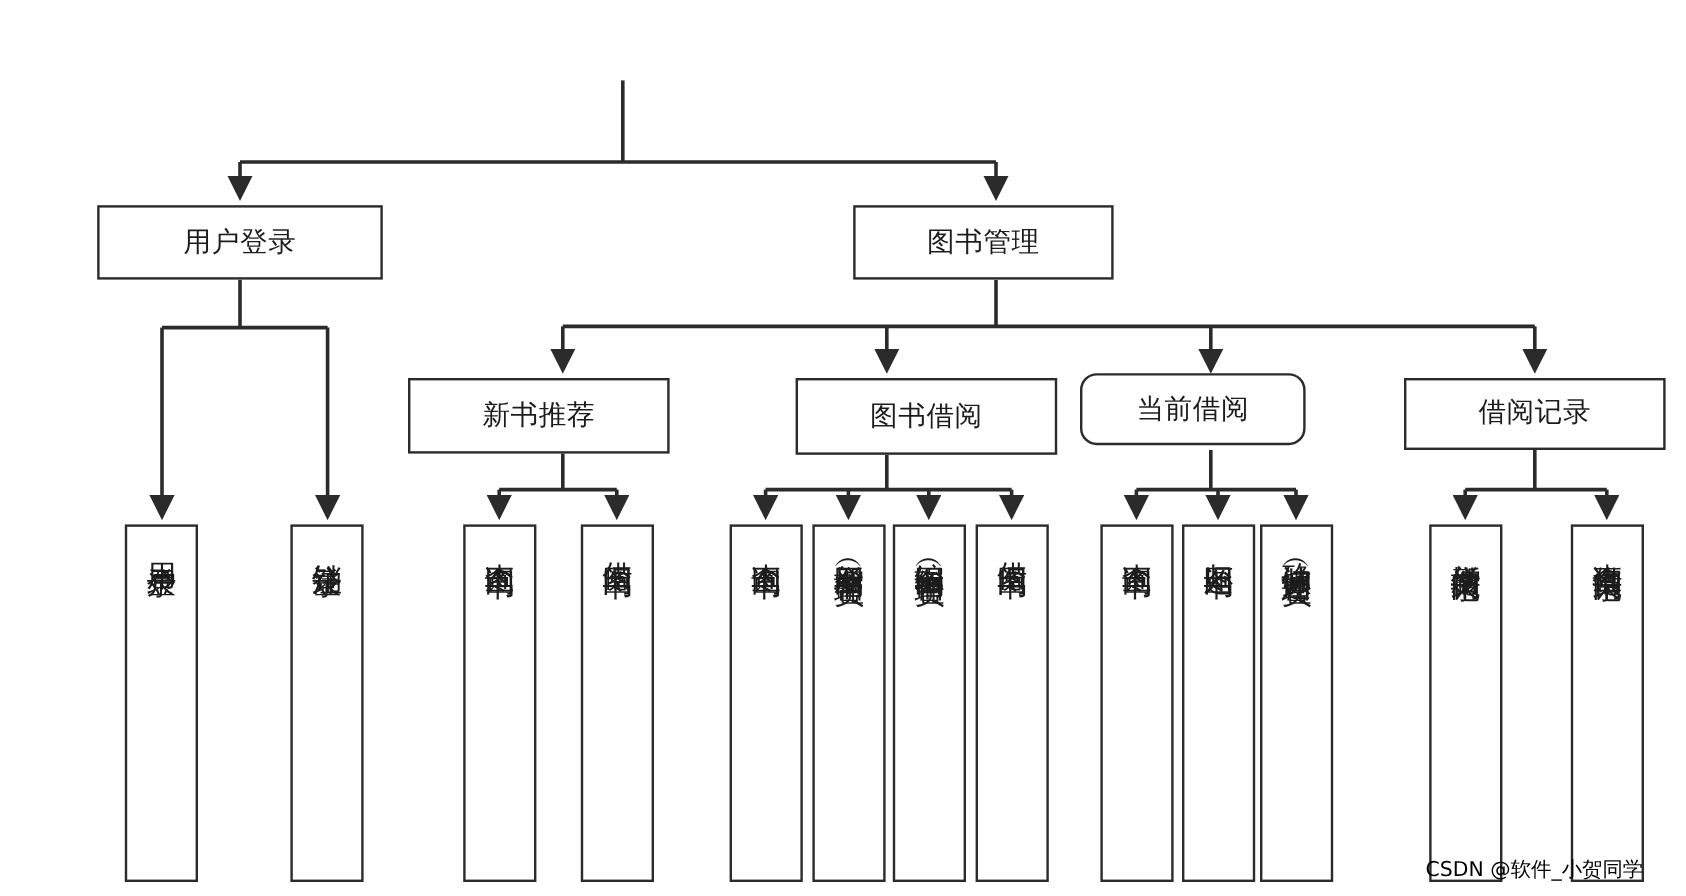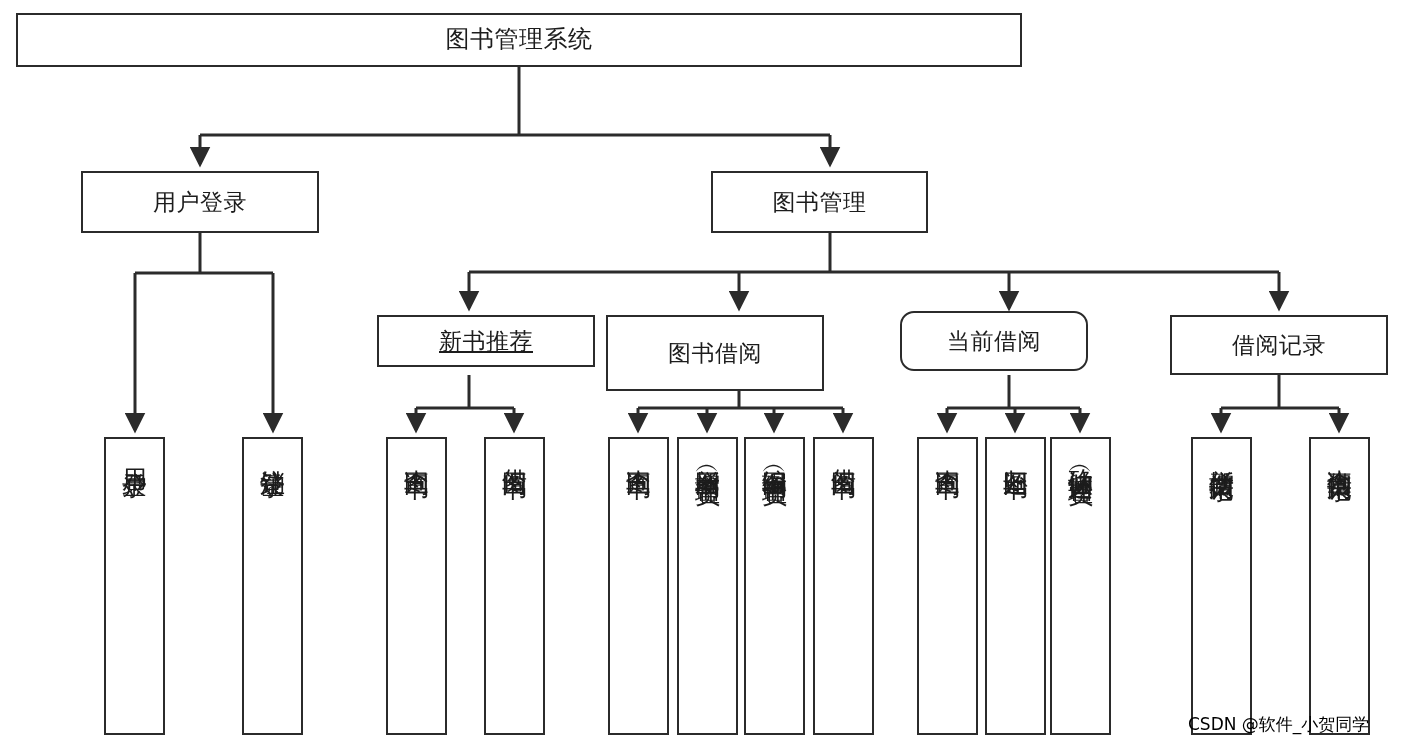--- a/index.html
+++ b/index.html
@@ -123,41 +123,38 @@
       <path d="M 1015 408 L 1015 430" marker-end="url(#arrow)"></path>
       <path d="M 1080 408 L 1080 430" marker-end="url(#arrow)"></path>
 
       <path d="M 1279 375 L 1279 408"></path>
       <path d="M 1221 408 L 1339 408"></path>
       <path d="M 1221 408 L 1221 430" marker-end="url(#arrow)"></path>
       <path d="M 1339 408 L 1339 430" marker-end="url(#arrow)"></path>
     </g>
   </svg>
 
-  <div class="node h root" style="left:16px; top:13px; width:1006px; height:54px;">
-    <span class="node-label">图书管理系统</span>
-  </div>
 
   <div class="node h" style="left:81px; top:171px; width:238px; height:62px;">
     <span class="node-label">用户登录</span>
   </div>
   <div class="node h" style="left:711px; top:171px; width:217px; height:62px;">
     <span class="node-label">图书管理</span>
   </div>
 
-  <div class="node h" style="left:377px; top:315px; width:218px; height:52px;text-decoration:underline;">
+  <div class="node h" style="left:340px; top:315px; width:218px; height:63px;">
     <span class="node-label">新书推荐</span>
   </div>
-  <div class="node h" style="left:606px; top:315px; width:218px; height:76px;">
+  <div class="node h" style="left:663px; top:315px; width:218px; height:64px;">
     <span class="node-label">图书借阅</span>
   </div>
   <div class="node h" style="left:900px; top:311px; width:188px; height:60px;border-radius:14px;">
     <span class="node-label">当前借阅</span>
   </div>
-  <div class="node h" style="left:1170px; top:315px; width:218px; height:60px;">
+  <div class="node h" style="left:1170px; top:315px; width:218px; height:60px;font-family:Liberation Mono, monospace;">
     <span class="node-label">借阅记录</span>
   </div>
 
   <div class="node v" style="left:104px; top:437px; width:61px; height:298px;">
     <span class="node-label">用户登录</span>
   </div>
   <div class="node v" style="left:242px; top:437px; width:61px; height:298px;">
     <span class="node-label">注销登录</span>
   </div>
 

